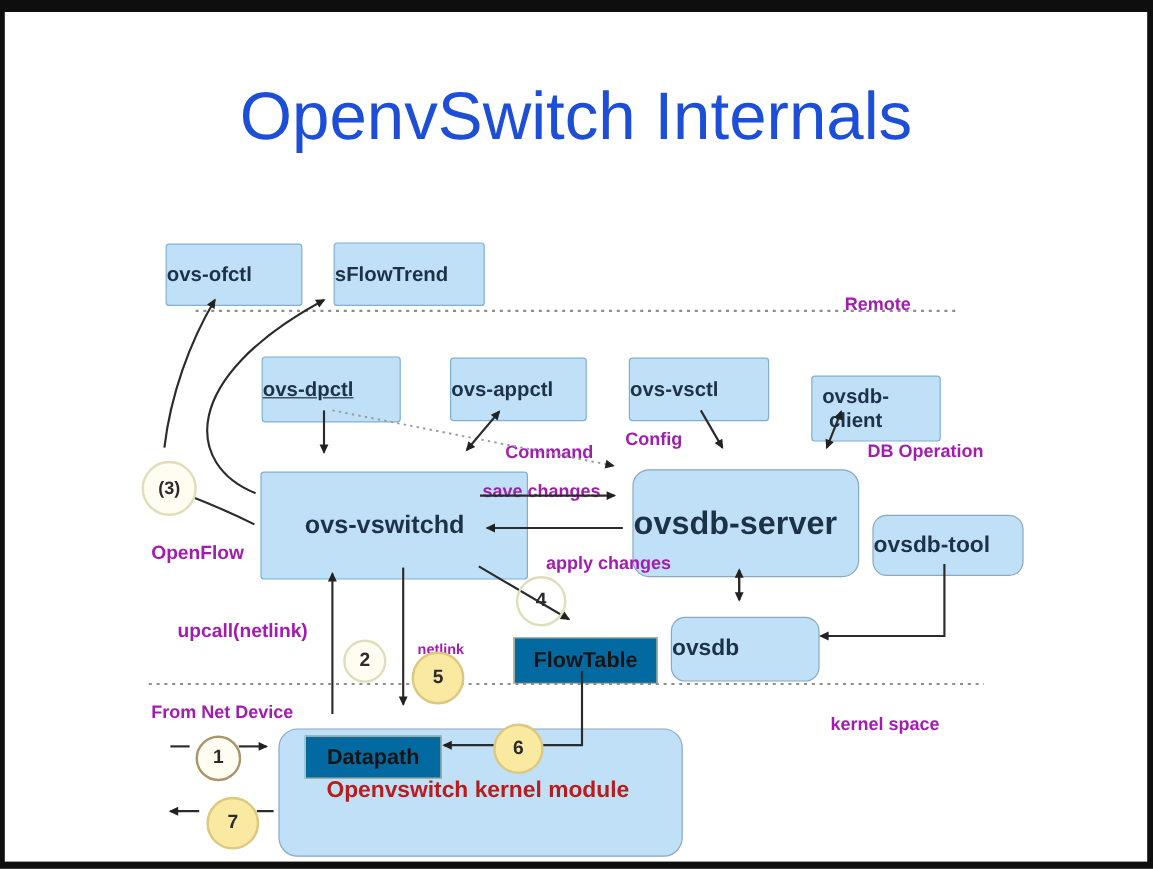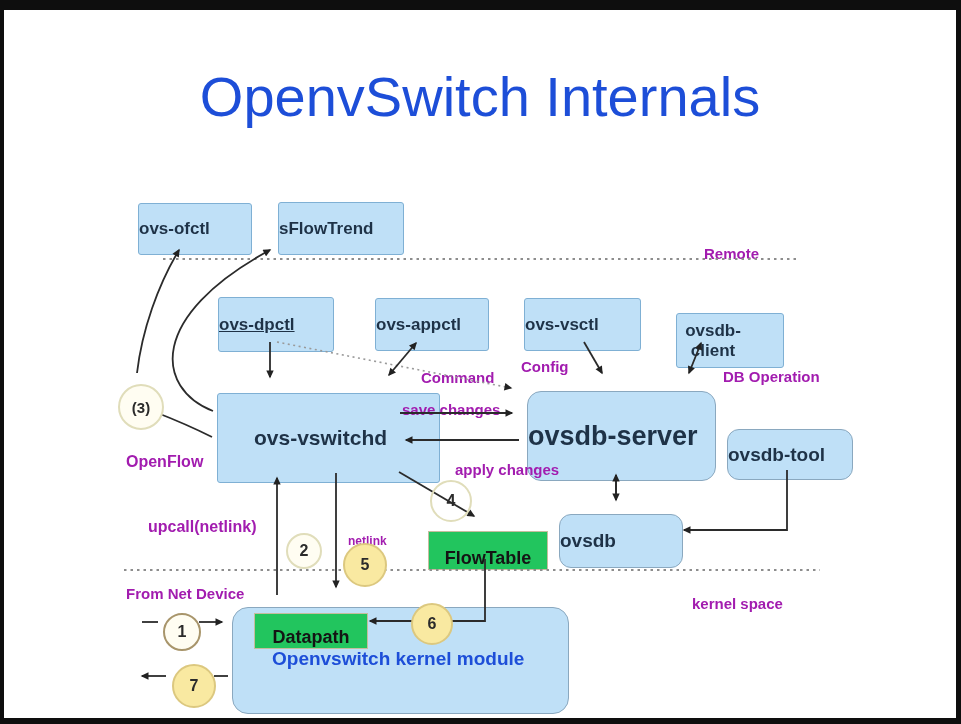--- a/index.html
+++ b/index.html
@@ -18,37 +18,37 @@
   svg.wires{position:absolute;left:0;top:0;width:961px;height:724px;z-index:3;pointer-events:none;}
   
   .bx{
     position:absolute;display:flex;align-items:center;justify-content:flex-start;
     background:#bfe0f7;border:1.5px solid #7fb0d4;border-radius:3px;
     color:#1e3247;font-size:17px;font-weight:600;text-align:center;z-index:2;
     line-height:1.12;
   }
   .bx.round{border-radius:14px;border-color:#8aa8bf;}
   .whitebx{
-    position:absolute;display:flex;align-items:flex-end;justify-content:center;
-    background:#22c55e;border:1.5px solid #c6bd9e;color:#141414;
+    position:absolute;display:flex;align-items:center;justify-content:center;
+    background:#0369a1;border:1.5px solid #c6bd9e;color:#141414;
     font-size:18px;font-weight:600;z-index:2;
   }
   .lbl{
     position:absolute;color:#a21caf;font-size:15px;font-weight:600;z-index:2;white-space:nowrap;
   }
   .circ{
     position:absolute;border-radius:50%;display:flex;align-items:center;justify-content:center;
     font-size:16px;font-weight:600;color:#2b2b2b;z-index:4;box-sizing:border-box;
   }
   .circ.white{background:#fffdf2;border:2px solid #e0ddba;}
   .circ.clear{background:transparent;border:2px solid #e0ddba;}
   .circ.yellow{background:#f9e9a1;border:2px solid #dcc87f;}
   .circ.dark{background:#fffdf2;border:2px solid #a8956b;}
   .kernel-label{
-    position:absolute;left:268px;top:638px;color:#1d4ed8;font-size:19px;font-weight:600;z-index:2;white-space:nowrap;
+    position:absolute;left:268px;top:638px;color:#b91c1c;font-size:19px;font-weight:600;z-index:2;white-space:nowrap;
   }
   
   #b-ofctl   {left:134px;top:193px;width:112px;height:50px;}
   #b-sflow   {left:274px;top:192px;width:124px;height:51px;}
   #b-dpctl   {left:214px;top:287px;width:114px;height:53px;text-decoration:underline;}
   #b-appctl  {left:371px;top:288px;width:112px;height:51px;}
   #b-vsctl   {left:520px;top:288px;width:115px;height:51px;}
   #b-client  {left:672px;top:303px;width:106px;height:53px;padding:0;}
   #b-client span{display:inline-block;width:72px;}
   #b-vswitchd{left:213px;top:383px;width:185px;height:88px;font-size:21px;padding-left:36px;}

